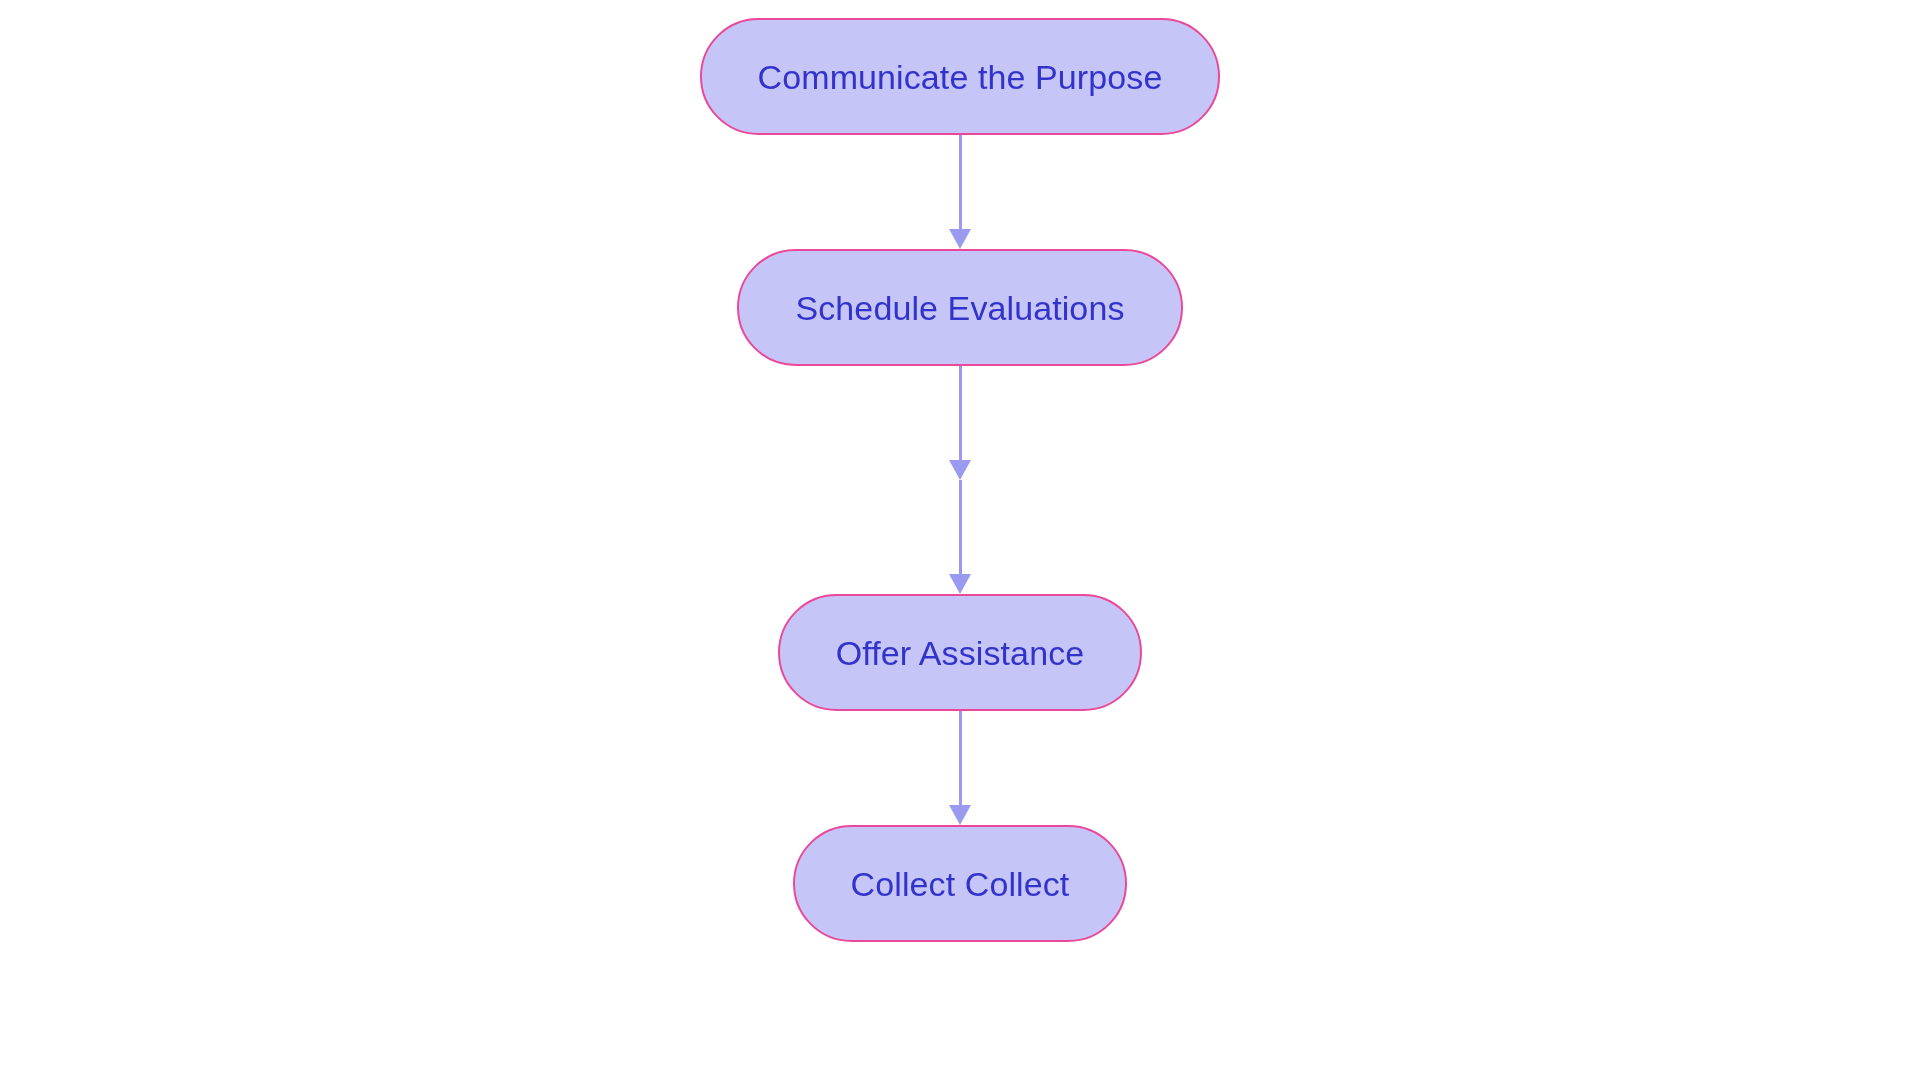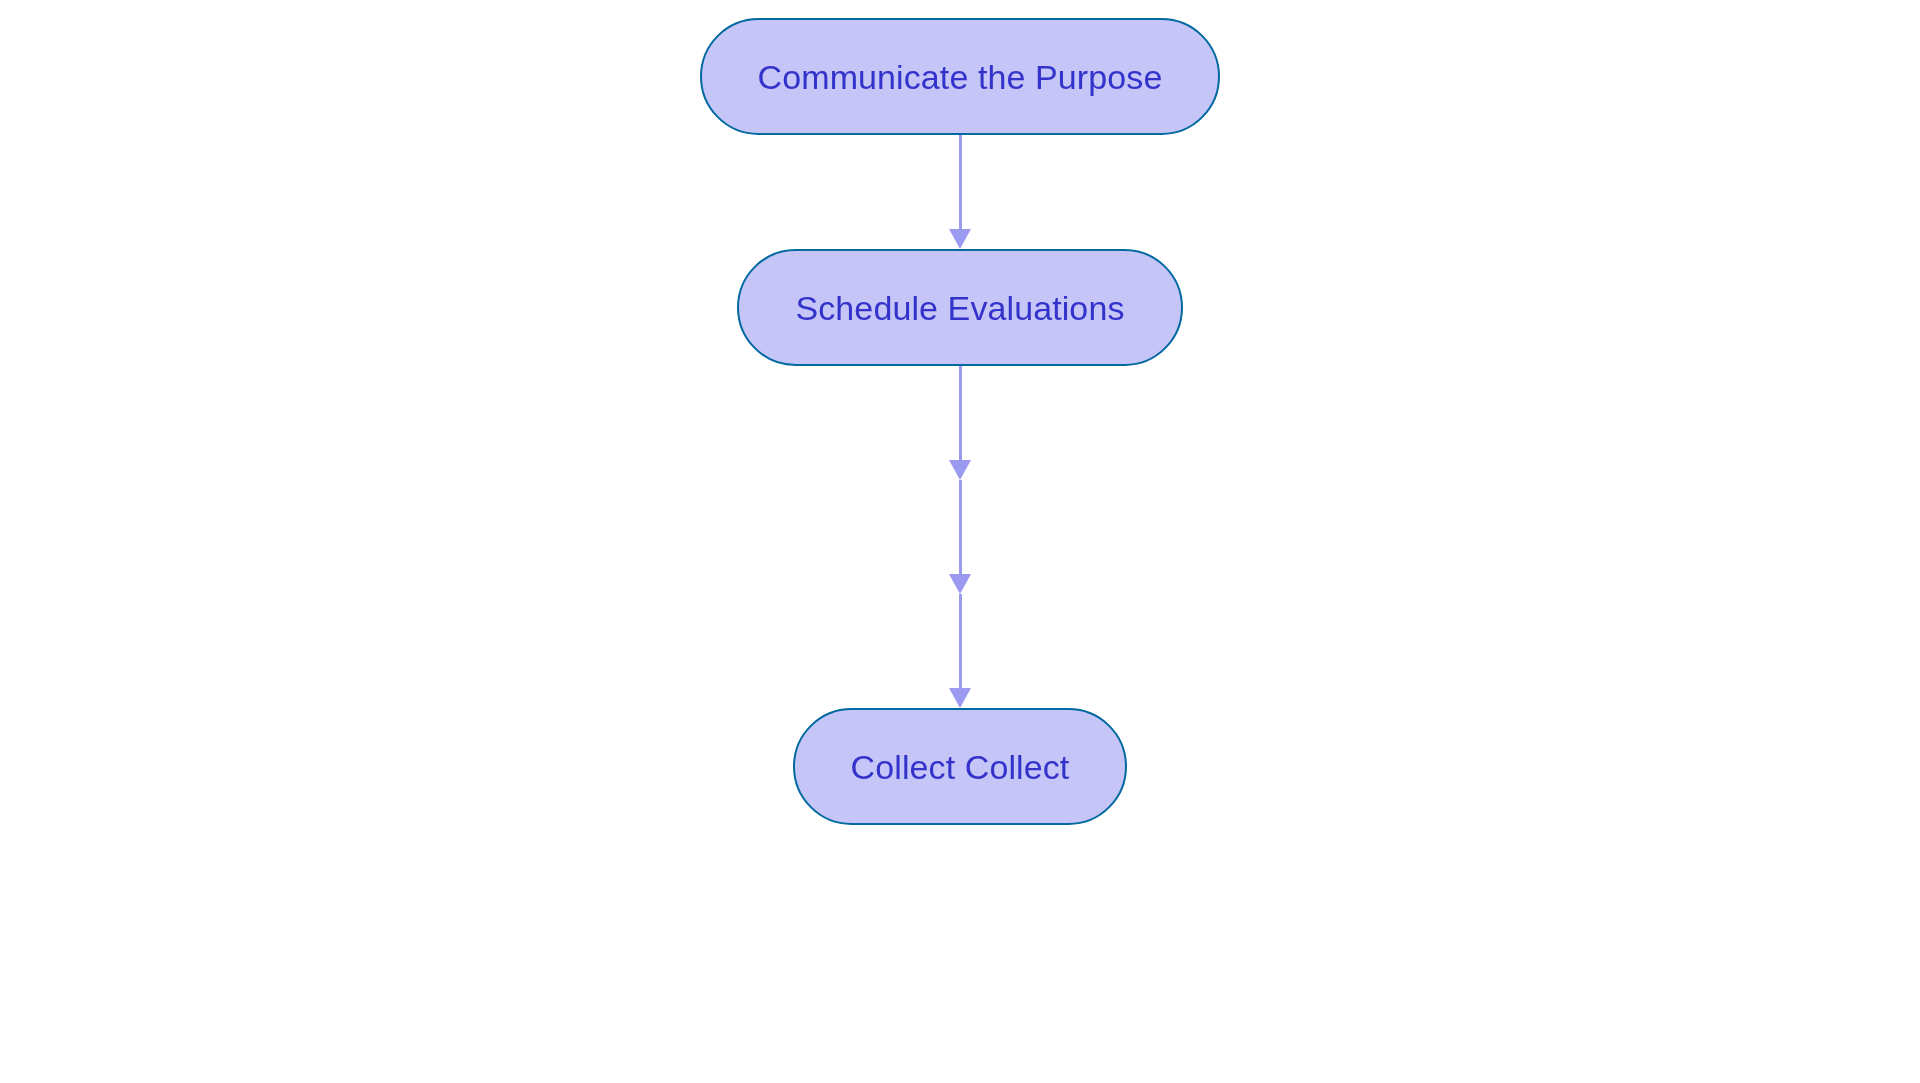--- a/index.html
+++ b/index.html
@@ -35,21 +35,21 @@
   }
 
   .node {
     box-sizing: border-box;
     display: flex;
     align-items: center;
     justify-content: center;
     height: 117px;
     border-radius: 999px;
     background: #c5c5f7;
-    border: 2px solid #0369a1;
+    border: 2px solid #ec4899;
     padding: 0 56px;
     white-space: nowrap;
     flex: 0 0 auto;
   }
 
   .node-label {
     font-size: 34px;
     line-height: 1;
     color: #3333cc;
     letter-spacing: 0.1px;
@@ -107,20 +107,23 @@
       <div class="connector-shaft"></div>
       <div class="connector-head"></div>
     </div>
 
 
     <div class="connector">
       <div class="connector-shaft"></div>
       <div class="connector-head"></div>
     </div>
 
+    <div class="node">
+      <span class="node-label">Offer Assistance</span>
+    </div>
 
     <div class="connector">
       <div class="connector-shaft"></div>
       <div class="connector-head"></div>
     </div>
 
     <div class="node">
       <span class="node-label">Collect Collect</span>
     </div>
 

